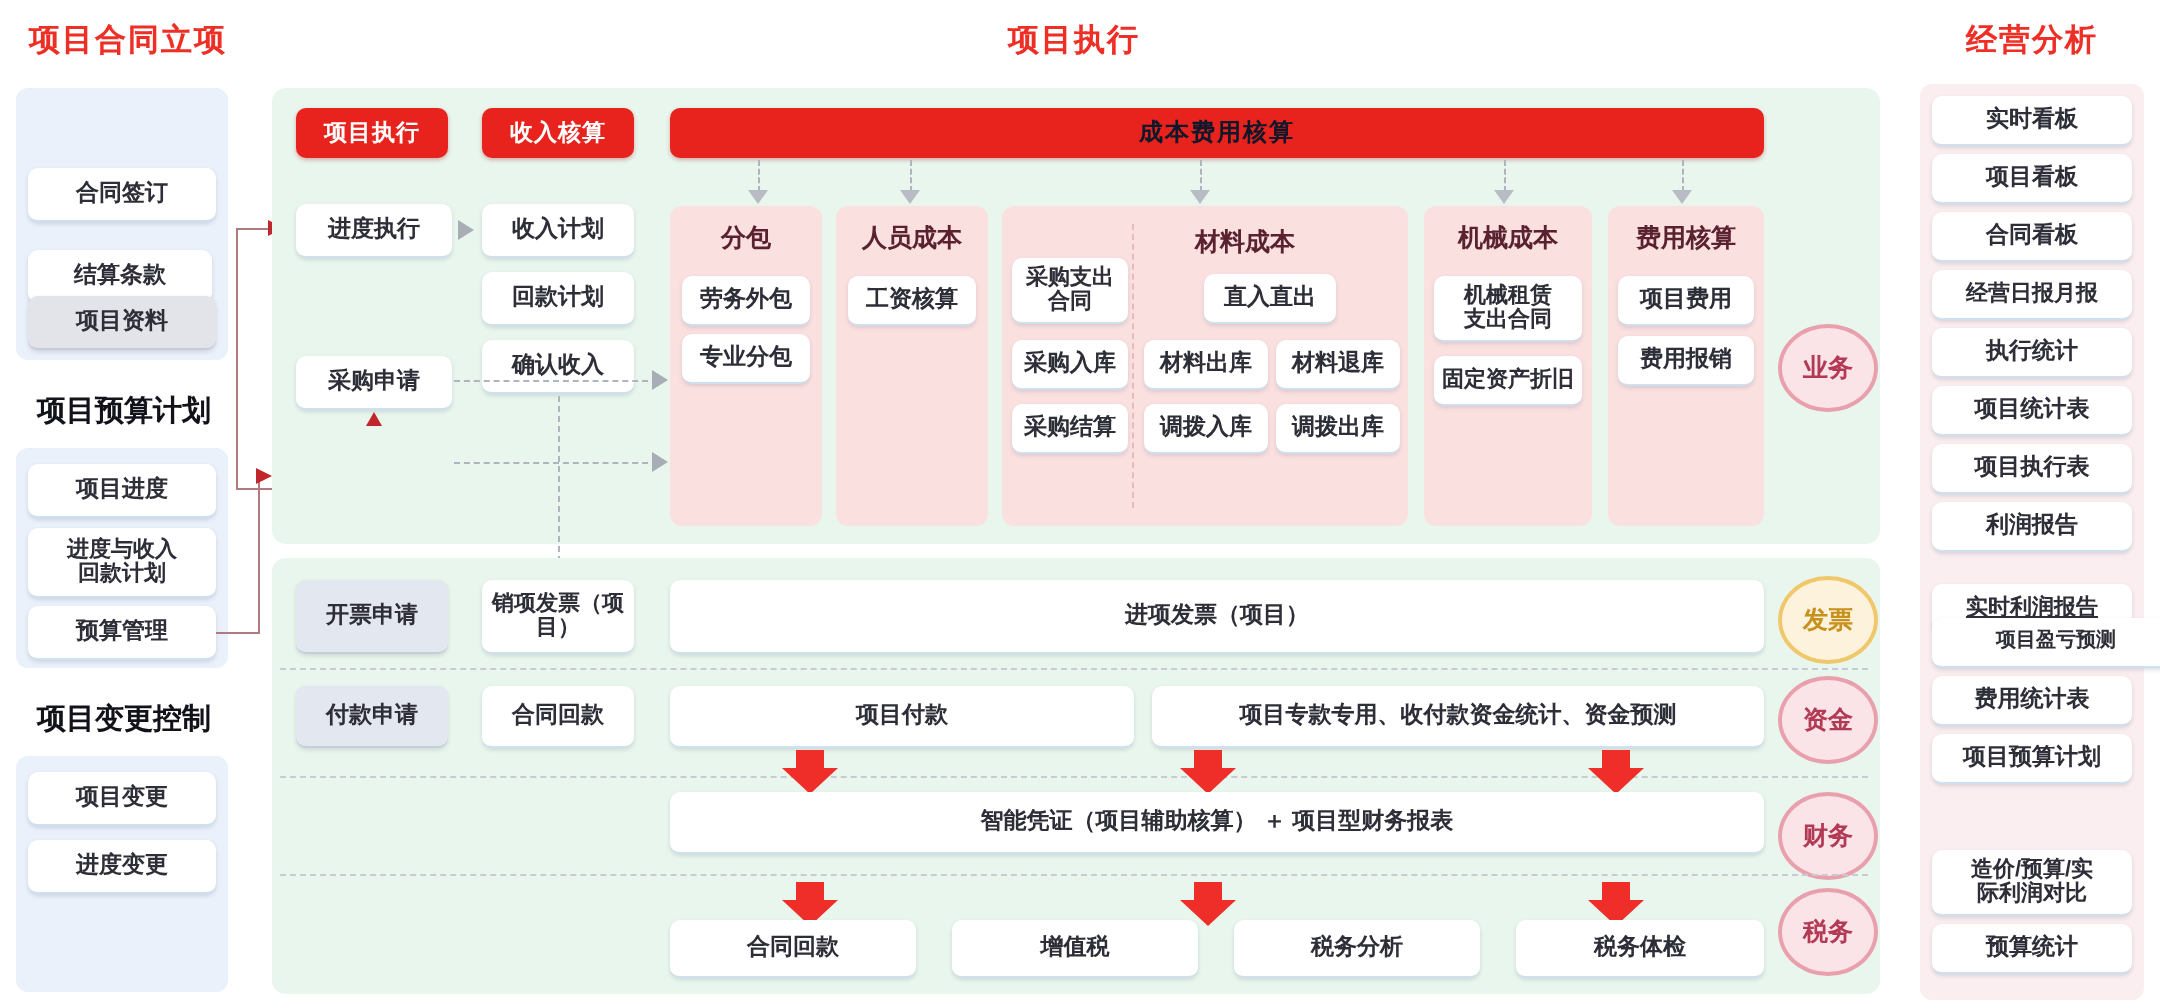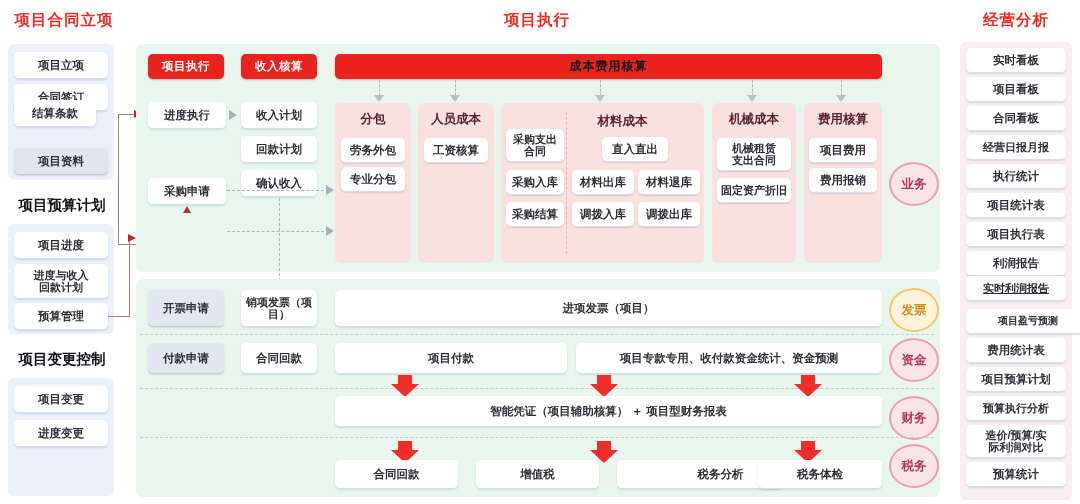--- a/index.html
+++ b/index.html
@@ -121,23 +121,22 @@
 </style>
 </head>
 <body>
 
 <div class="root">
 
   <div class="col-title" style="left:0;top:10px;width:128px;font-size:15.5px;">项目合同立项</div>
 
   <div class="rail rail-left" style="left:8px;top:44px;width:106px;height:136px;"></div>
 
-  <div class="pill" style="left:14px;top:52px;width:94px;height:26px;">项目立项</div>
   <div class="pill" style="left:14px;top:84px;width:94px;height:26px;">合同签订</div>
-  <div class="pill" style="left:14px;top:100px;width:82px;height:26px;">结算条款</div>
+  <div class="pill" style="left:14px;top:125px;width:92px;height:26px;">结算条款</div>
   <div class="pill grey" style="left:14px;top:148px;width:94px;height:26px;">项目资料</div>
 
   <div class="grp-title" style="left:0;top:196px;width:124px;">项目预算计划</div>
 
   <div class="rail rail-left" style="left:8px;top:224px;width:106px;height:110px;"></div>
 
   <div class="pill" style="left:14px;top:232px;width:94px;height:26px;">项目进度</div>
   <div class="pill two" style="left:14px;top:264px;width:94px;height:34px;white-space:pre-line;">进度与收入
 回款计划</div>
   <div class="pill" style="left:14px;top:303px;width:94px;height:26px;">预算管理</div>
@@ -283,38 +282,37 @@
     <i></i>
       <b></b>
   </div>
   <div class="fat-arrow" style="left:794px;top:441px;">
     <i></i>
       <b></b>
   </div>
 
   <div class="wbox" style="left:335px;top:460px;width:123px;height:28px;">合同回款</div>
   <div class="wbox" style="left:476px;top:460px;width:123px;height:28px;">增值税</div>
-  <div class="wbox" style="left:617px;top:460px;width:123px;height:28px;padding-left:42px;">税务分析</div>
+  <div class="wbox" style="left:617px;top:460px;width:123px;height:28px;">税务分析</div>
   <div class="wbox" style="left:758px;top:460px;width:124px;height:28px;">税务体检</div>
   <div class="badge b-pk" style="left:889px;top:444px;">税务</div>
 
   <div class="col-title" style="left:952px;top:10px;width:128px;font-size:15.5px;">经营分析</div>
 
   <div class="rail rail-right" style="left:960px;top:42px;width:112px;height:458px;"></div>
 
   <div class="pill" style="left:966px;top:48px;width:100px;height:24px;">实时看板</div>
   <div class="pill" style="left:966px;top:77px;width:100px;height:24px;">项目看板</div>
   <div class="pill" style="left:966px;top:106px;width:100px;height:24px;">合同看板</div>
   <div class="pill" style="left:966px;top:135px;width:100px;height:24px;font-size:11px;">经营日报月报</div>
   <div class="pill" style="left:966px;top:164px;width:100px;height:24px;">执行统计</div>
   <div class="pill" style="left:966px;top:193px;width:100px;height:24px;">项目统计表</div>
   <div class="pill" style="left:966px;top:222px;width:100px;height:24px;">项目执行表</div>
   <div class="pill" style="left:966px;top:251px;width:100px;height:24px;">利润报告</div>
-  <div class="pill" style="left:966px;top:276px;width:100px;height:24px;font-size:11px;text-decoration:underline;">实时利润报告</div>
+  <div class="pill" style="left:966px;top:292px;width:100px;height:24px;font-size:11px;text-decoration:underline;">实时利润报告</div>
   <div class="pill" style="left:966px;top:309px;width:124px;height:24px;font-size:10px;">项目盈亏预测</div>
   <div class="pill" style="left:966px;top:338px;width:100px;height:24px;text-align:right;">费用统计表</div>
   <div class="pill" style="left:966px;top:367px;width:100px;height:24px;">项目预算计划</div>
-  <div class="pill" style="left:966px;top:396px;width:100px;height:24px;font-size:11px;">预算执行分析</div>
   <div class="pill two" style="left:966px;top:425px;width:100px;height:32px;white-space:pre-line;">造价/预算/实
 际利润对比</div>
   <div class="pill" style="left:966px;top:462px;width:100px;height:24px;">预算统计</div>
 
 </div>
 
 </body></html>

